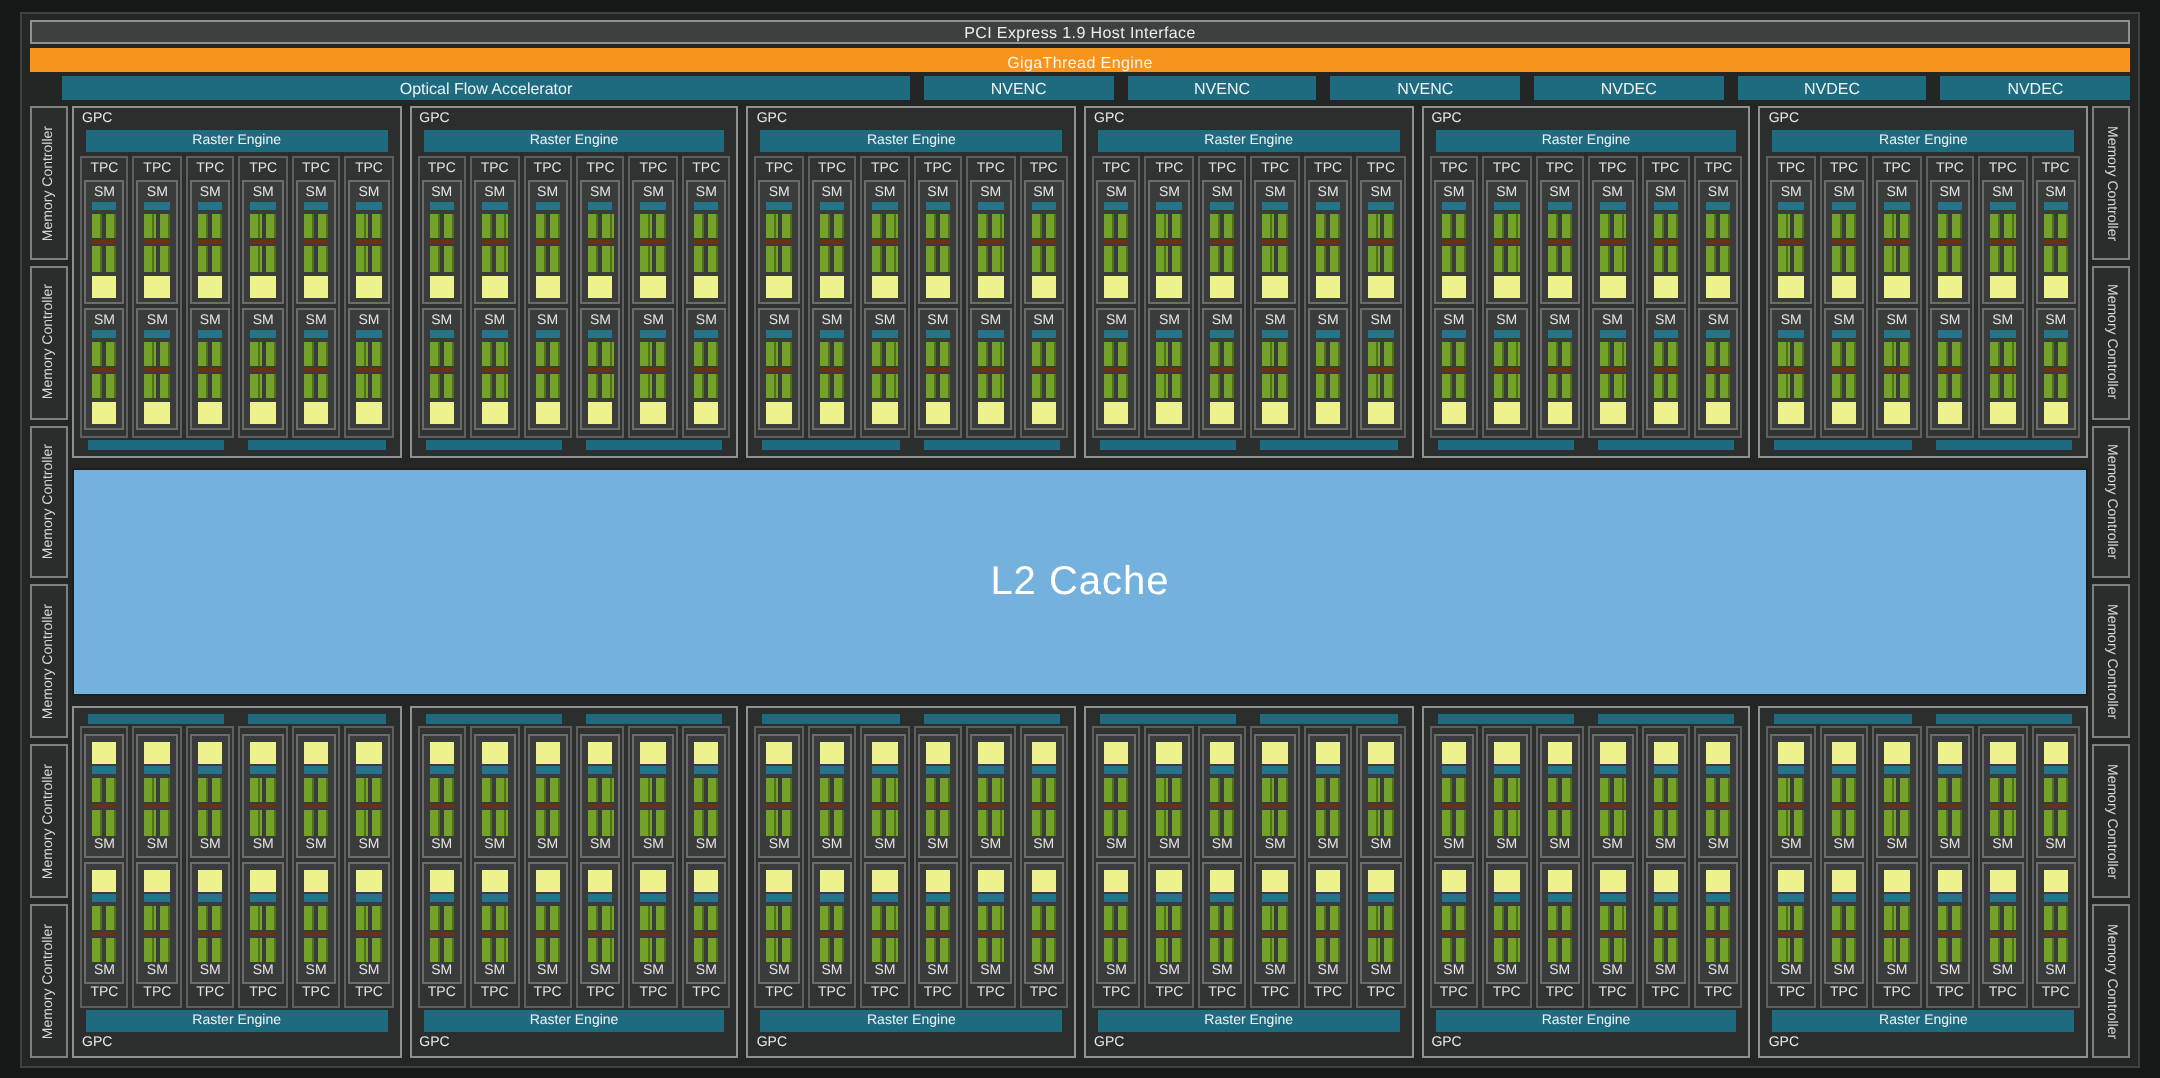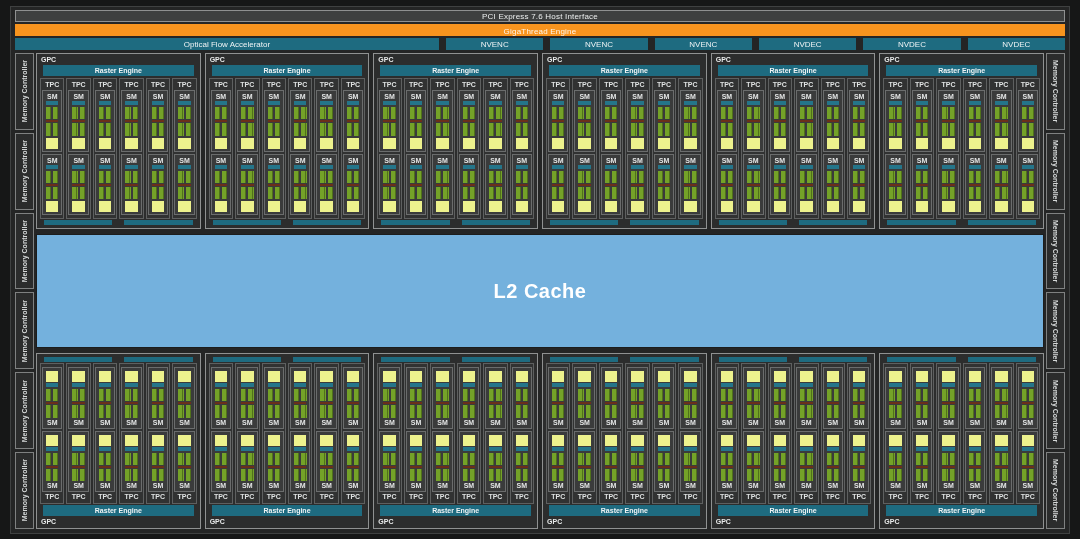--- a/index.html
+++ b/index.html
@@ -5,28 +5,28 @@
   * { box-sizing: border-box; margin: 0; padding: 0; }
   html,body { width:1080px; height:539px; background:#161717; overflow:hidden;
               font-family:"Liberation Sans", sans-serif; }
   .die { position:absolute; top:6px; left:10px; right:10px; bottom:5px;
          background:#242525; border:1px solid #3f4141; }
   .hbar { position:absolute; left:4px; right:4px; height:12px;
           display:flex; align-items:center; justify-content:center;
           font-size:8px; color:#eceeee; letter-spacing:.2px; }
   .pci { top:3px; background:#3e4040; border:1px solid #8f9191; }
   .gt  { top:17px; background:#f7941e; color:#fdf6ec;align-items:flex-end; }
-  .media-row { position:absolute; left:4px; right:4px; top:31px; height:12px;
+  .media-row { position:absolute; left:20px; right:4px; top:31px; height:12px;
                display:flex; gap:7px; }
   .teal-box { background:#1e6b80; color:#eef3f4; font-size:8px;
               display:flex; align-items:center; justify-content:center; }
   .ofa { width:424px; }
   .media-box { flex:1; }
   .main { position:absolute; left:4px; right:4px; top:46px; bottom:4px;
-          display:flex; gap:2px;font-weight:bold; }
+          display:flex; gap:2px; }
   .mc-col { width:19px; display:flex; flex-direction:column; gap:3px; }
   .mc { flex:1; background:#2b2c2c; border:1px solid #7f8181; overflow:hidden;
         display:flex; align-items:center; justify-content:center;
         font-size:7px; color:#d6d9d9; white-space:nowrap; }
   .mc span { writing-mode:vertical-rl; }
   .mc-col.left .mc span { transform:rotate(180deg); }
   .center { flex:1; display:flex; flex-direction:column; min-width:0; }
   .gpc-row { height:176px; display:flex; gap:4px; }
   .l2 { flex:1; margin:5px 0; background:#74b1dd; border:1px solid #1c1d1d;
         display:flex; align-items:center; justify-content:center;
@@ -58,21 +58,21 @@
   .core-cell { flex:1;
     background:repeating-linear-gradient(90deg,#74a228 0 4px,#50711a 4px 5px); }
   .tensor-row { height:2px; background:#6b2f1a; margin:1px 1px 0 1px; flex:none; }
   .sm-yellow { height:11px; background:#edf28d; margin:2px 1px 1px 1px; flex:none; }
 </style>
 </head>
 <body>
 
 <div class="die">
   <div class="hbar pci">
-    <span>PCI Express 7.6 Host Interface</span>
+    <span>PCI Express 1.9 Host Interface</span>
   </div>
   <div class="hbar gt">
     <span>GigaThread Engine</span>
   </div>
   <div class="media-row">
     <div class="teal-box ofa">
       <span>Optical Flow Accelerator</span>
     </div>
 
   <div class="teal-box media-box">NVENC</div>

